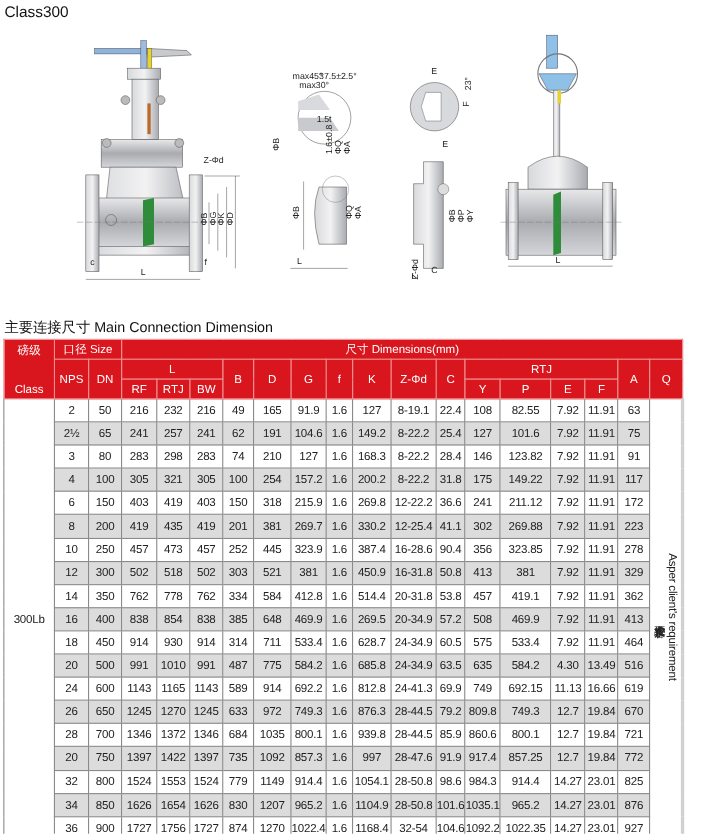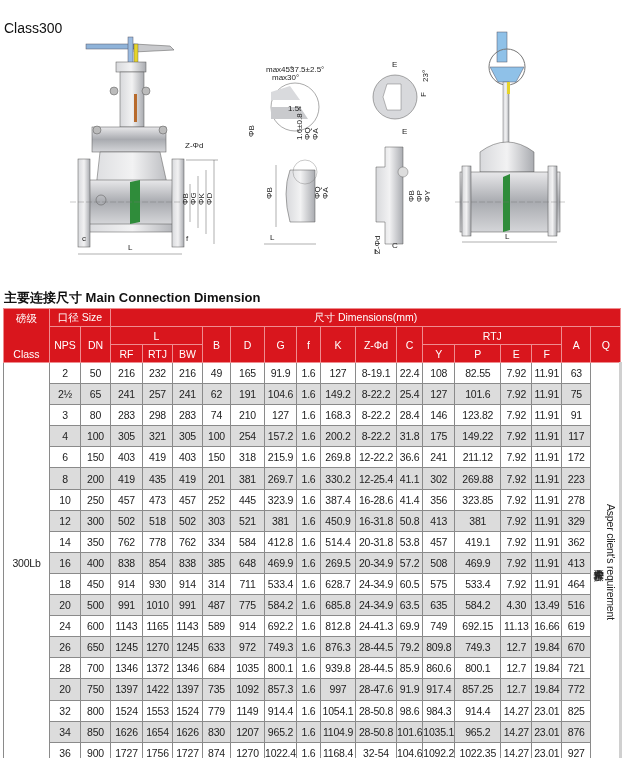--- a/index.html
+++ b/index.html
@@ -1,19 +1,19 @@
 <!DOCTYPE html>
 <html><head>
 <meta charset="utf-8">
 <style>
   html, body { margin:0; padding:0; background:#ffffff; }
   body { width:641px; height:758px; position:relative; overflow:hidden; font-family:"Liberation Sans", sans-serif; color:#222; }
-  .title { position:absolute; left:4px; top:2px; font-size:14px; color:#111;margin-top:18px; }
+  .title { position:absolute; left:4px; top:2px; font-size:14px; color:#111; }
   .drawings { position:absolute; left:0; top:22px; width:641px; height:235px; }
-  .section-title { position:absolute; left:4px; top:289px; font-size:13px; font-weight:bold; color:#111; }
+  .section-title { position:absolute; left:4px; top:289px; font-size:13px; font-weight:normal; color:#111; }
   .tbl-wrap { position:absolute; left:3px; top:308px; }
   table.dim { border-collapse:collapse; table-layout:fixed; font-size:10.5px; }
   table.dim th { background:#d9161d; color:#fff; font-weight:normal; border:1px solid #ef8c8f; height:17px; padding:0; text-align:center; font-size:10.5px; }
   table.dim td { border:1px solid #8a8a8a; height:20.1px; padding:0; text-align:center; white-space:nowrap; letter-spacing:-0.2px; }
   table.dim tr.alt td.v { background:#dcdcdc; }
   table.dim td.cls { background:#fff; border-right:1px solid #8a8a8a; }
   table.dim td.q { background:#fff; border-left:1px solid #8a8a8a; border-right:3px solid #d0d0d0; }
   .qtext { writing-mode:vertical-rl; font-size:10.5px; line-height:12px; display:inline-block; }
   .qtext span { display:block; }
   .lbl { font-family:"Liberation Sans", sans-serif; font-size:8px; fill:#222; }
@@ -319,21 +319,21 @@
           <td class="v">250</td>
           <td class="v">457</td>
           <td class="v">473</td>
           <td class="v">457</td>
           <td class="v">252</td>
           <td class="v">445</td>
           <td class="v">323.9</td>
           <td class="v">1.6</td>
           <td class="v">387.4</td>
           <td class="v">16-28.6</td>
-          <td class="v">41.4</td>
+          <td class="v">90.4</td>
           <td class="v">356</td>
           <td class="v">323.85</td>
           <td class="v">7.92</td>
           <td class="v">11.91</td>
           <td class="v">278</td>
         </tr>
         <tr class="alt">
           <td class="v">12</td>
           <td class="v">300</td>
           <td class="v">502</td>

